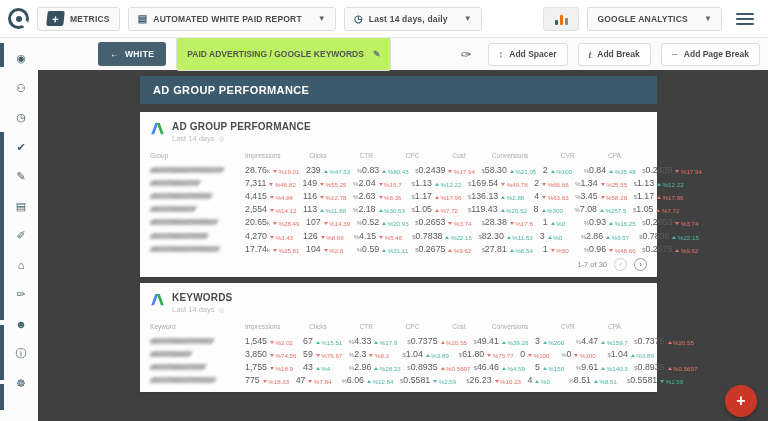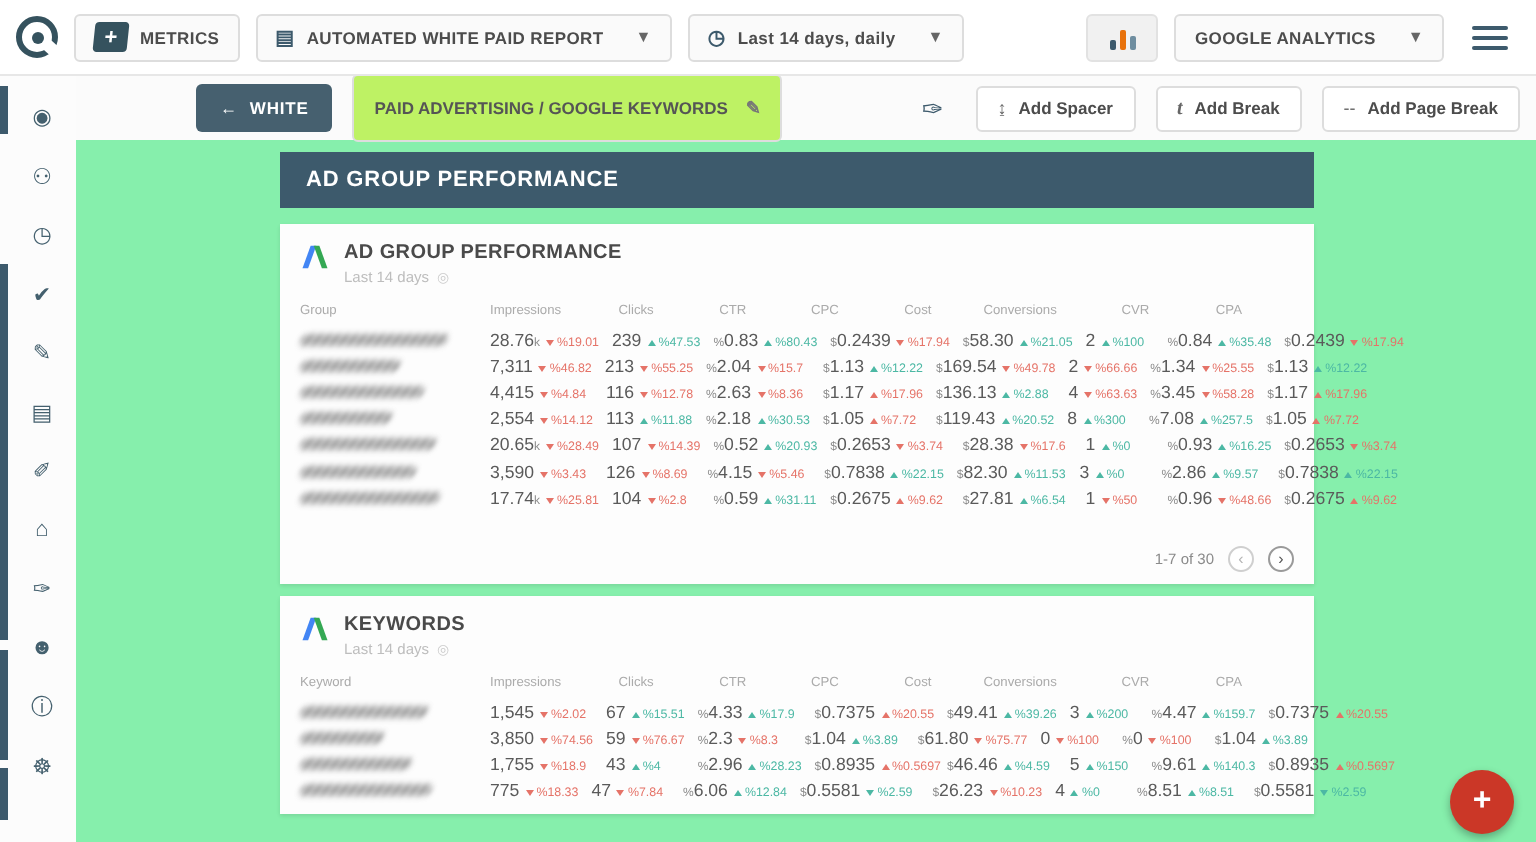--- a/index.html
+++ b/index.html
@@ -45,21 +45,21 @@
   .add-btn .ic-t { font-family:"Liberation Serif", serif; font-style:italic; font-weight:bold; font-size:10px;}
 
   
   .sidebar { position:absolute; left:0; top:38px; width:38px; height:383px; background:#fcfcfc; z-index:3;}
   .strip { position:absolute; left:0; width:4px; background:#3d5a6c; }
   .side-icons { position:absolute; left:4px; top:6px; width:34px; display:flex; flex-direction:column; }
   .side-ic { height:29.5px; display:flex; align-items:center; justify-content:center; color:#44606e;
     font-size:11px; cursor:pointer; }
 
   
-  .content { position:absolute; left:38px; top:70px; width:730px; height:351px; background:#86efac;
+  .content { position:absolute; left:38px; top:70px; width:730px; height:351px; background:#404040;
     overflow:hidden; padding:6px 0 0 102px; }
   .sec-head { width:517px; height:28px; background:#3d5a6c; color:#fff; display:flex; align-items:center;
     padding:0 13px; font-size:11px; font-weight:bold; letter-spacing:.4px; margin-bottom:8px; }
   .card { width:517px; background:#fdfdfd; box-shadow:0 1px 2px rgba(0,0,0,.10); padding:9px 10px 5px;
     margin-bottom:6px; }
   .card-head { display:flex; align-items:flex-start; gap:7px; }
   .aw-icon { flex:0 0 auto; margin-top:1px; }
   .card-title { font-size:10px; font-weight:bold; color:#4a4a4a; letter-spacing:.2px; }
   .card-sub { font-size:7.5px; color:#bdbdbd; margin-top:2px; display:flex; align-items:center; gap:4px;}
   .card-sub .info { font-size:7px; color:#ccc; }
@@ -75,21 +75,21 @@
     background:repeating-linear-gradient(115deg,#6e6e6e 0 2px,#bdbdbd 2px 4px); }
   .mc { flex:1; display:flex; align-items:baseline; justify-content:flex-end; gap:3px; }
   .val { font-size:8.8px; color:#5a5a5a; white-space:nowrap; }
   .val .sym { font-size:6px; color:#8b8b8b; }
   .chg { flex:0 0 33px; width:33px; font-size:6.2px; display:flex; align-items:center; gap:1.5px; white-space:nowrap;}
   .chg.pos { color:#4cb8a4; } .chg.neg { color:#e57368; }
   .tri { width:0; height:0; border-left:2.4px solid transparent; border-right:2.4px solid transparent; display:inline-block;}
   .tri.up { border-bottom:3.4px solid currentColor; }
   .tri.down { border-top:3.4px solid currentColor; }
 
-  .pag { display:flex; align-items:center; justify-content:flex-end; gap:7px; height:16px; margin-top:16px;}
+  .pag { display:flex; align-items:center; justify-content:flex-end; gap:7px; height:16px; margin-top:1px;}
   .pag-label { font-size:7.5px; color:#8a8a8a; }
   .pag-btn { width:13px; height:13px; border-radius:50%; border:1px solid #cfcfcf; background:#fff;
     color:#b5b5b5; font-size:8px; line-height:11px; text-align:center; cursor:pointer; padding:0;}
   .pag-btn.next { border-color:#9a9a9a; color:#555; }
 
   
   .fab { position:absolute; right:11px; bottom:4px; width:32px; height:32px; border-radius:50%;
     background:#cb3727; border:none; color:#fff; font-size:16px; font-weight:bold; line-height:30px;
     text-align:center; box-shadow:0 2px 4px rgba(0,0,0,.3); cursor:pointer; z-index:10;}
 </style>
@@ -247,21 +247,21 @@
         </div>
         <div class="trow">
           <div class="namecell">
             <span class="blurname" style="width: 50px;"></span>
           </div>
           <div class="mc">
             <span class="val">7,311</span>
             <span class="chg neg"><span class="tri down"></span>%46.82</span>
           </div>
           <div class="mc">
-            <span class="val">213</span>
+            <span class="val">149</span>
             <span class="chg neg"><span class="tri down"></span>%55.25</span>
           </div>
           <div class="mc">
             <span class="val"><span class="sym">%</span>2.04</span>
             <span class="chg neg"><span class="tri down"></span>%15.7</span>
           </div>
           <div class="mc">
             <span class="val"><span class="sym">$</span>1.13</span>
             <span class="chg pos"><span class="tri up"></span>%12.22</span>
           </div>
@@ -391,21 +391,21 @@
           <div class="mc">
             <span class="val"><span class="sym">$</span>0.2653</span>
             <span class="chg neg"><span class="tri down"></span>%3.74</span>
           </div>
         </div>
         <div class="trow">
           <div class="namecell">
             <span class="blurname" style="width: 58px;"></span>
           </div>
           <div class="mc">
-            <span class="val">3,590</span>
+            <span class="val">4,270</span>
             <span class="chg neg"><span class="tri down"></span>%3.43</span>
           </div>
           <div class="mc">
             <span class="val">126</span>
             <span class="chg neg"><span class="tri down"></span>%8.69</span>
           </div>
           <div class="mc">
             <span class="val"><span class="sym">%</span>4.15</span>
             <span class="chg neg"><span class="tri down"></span>%5.46</span>
           </div>

